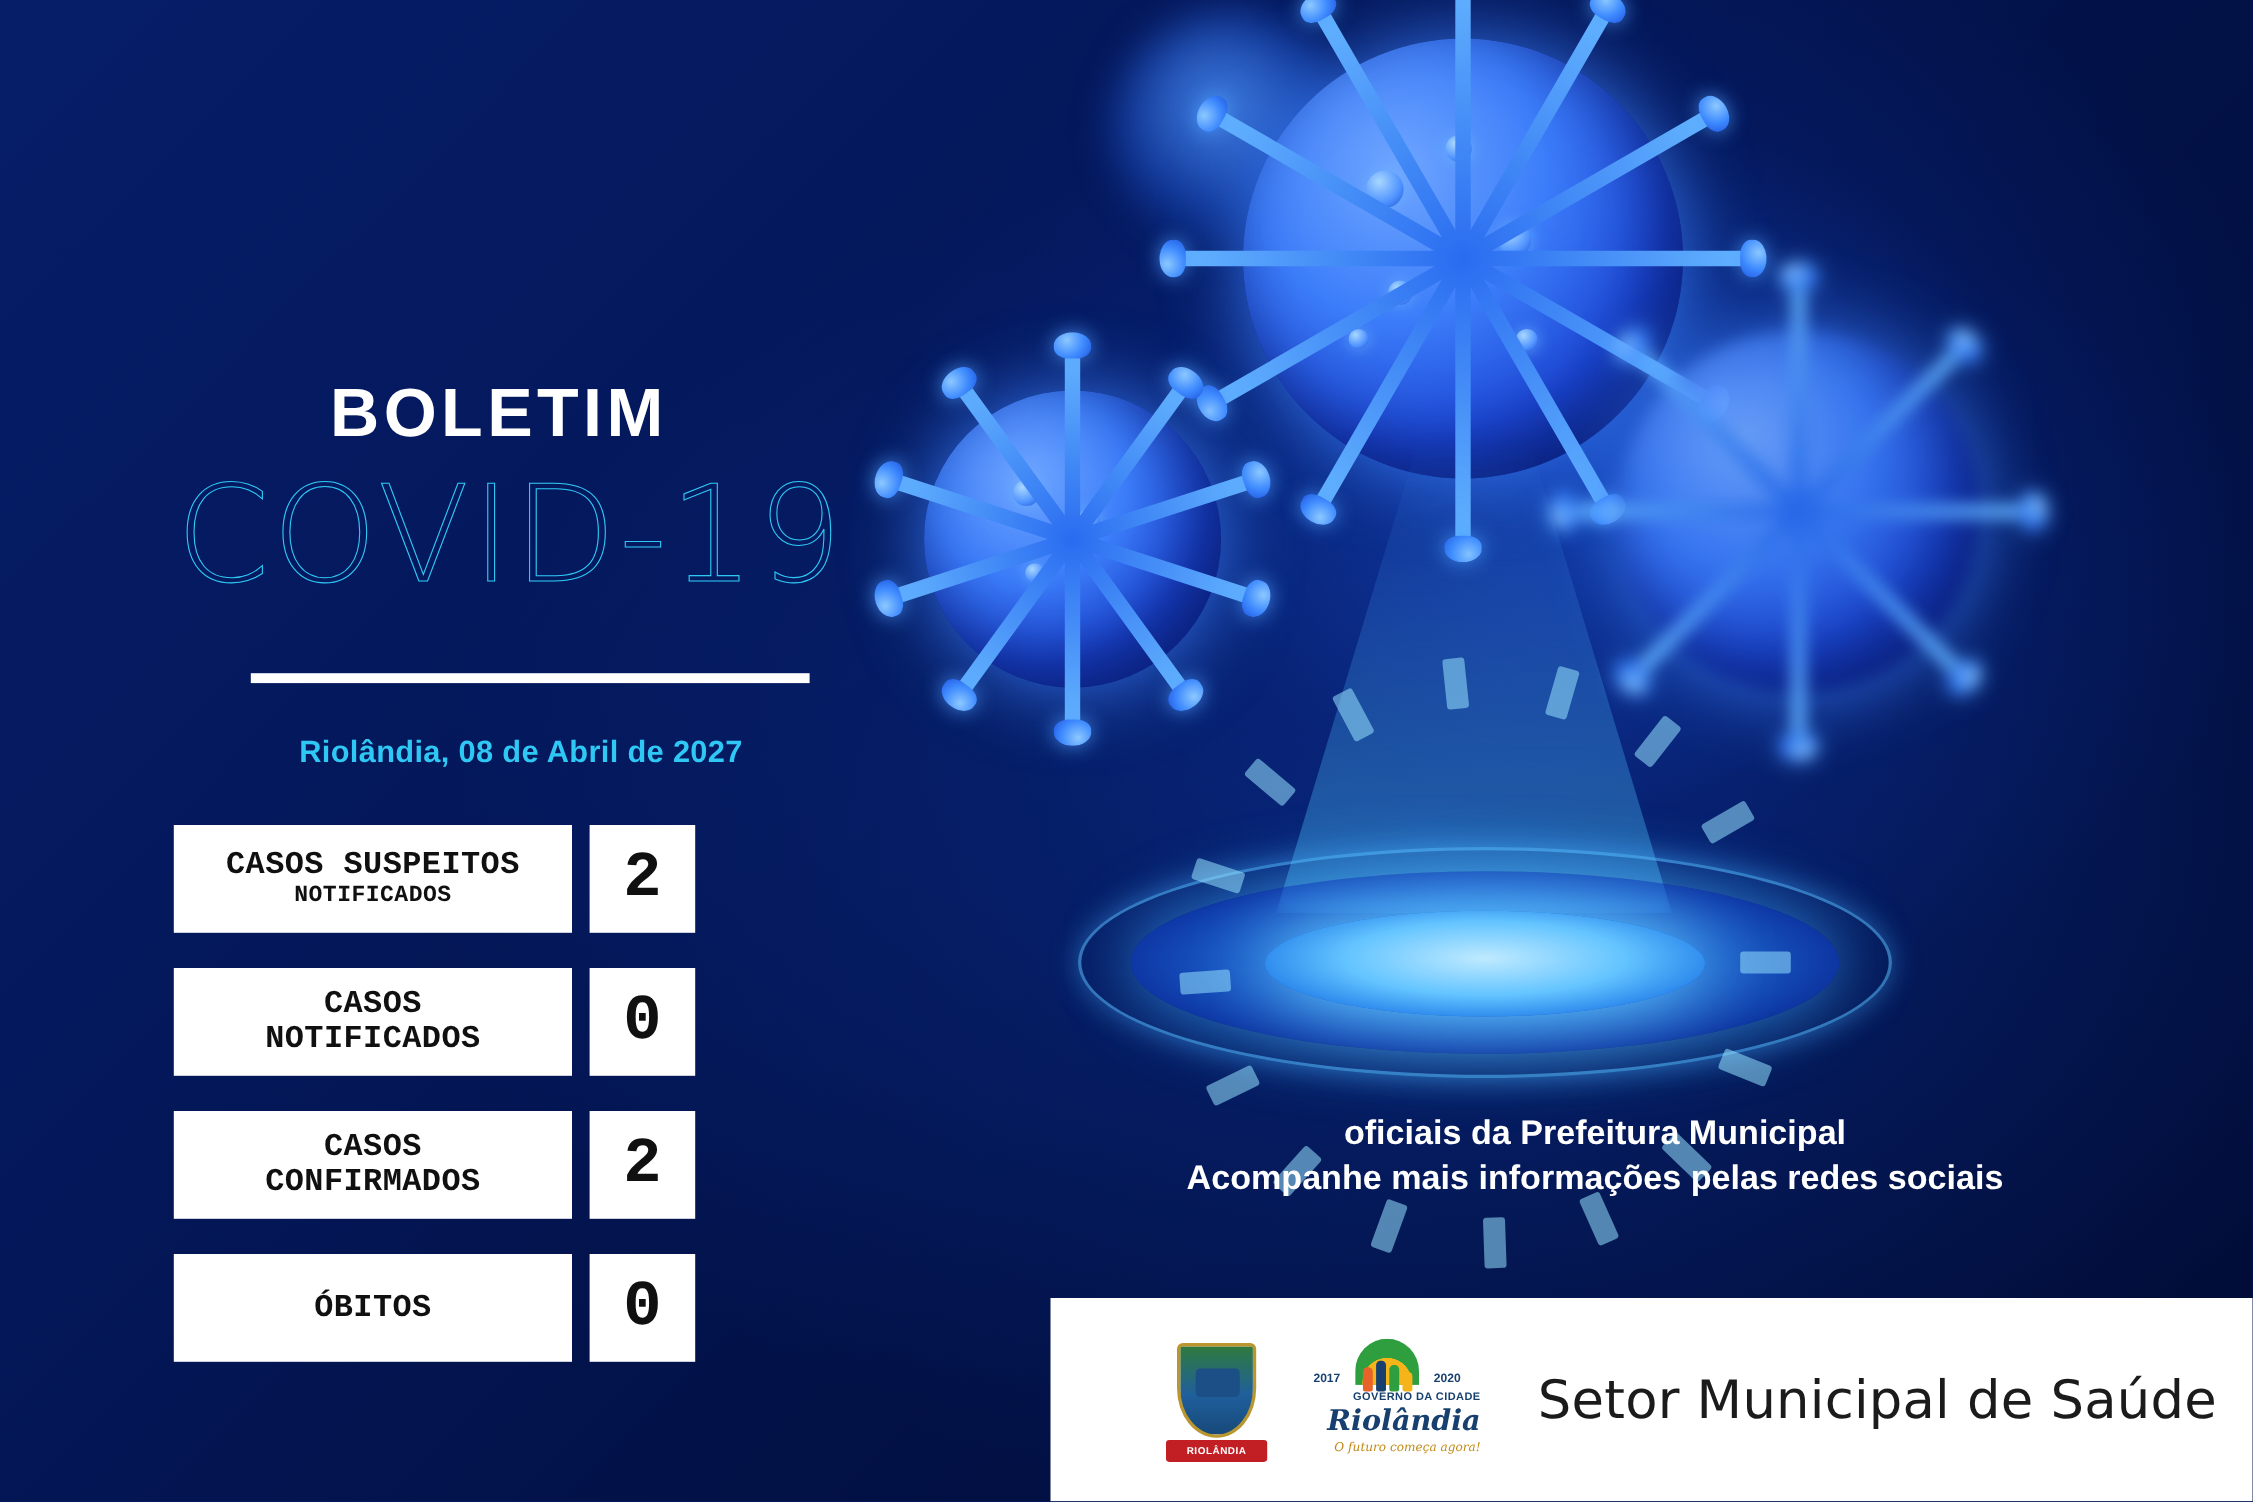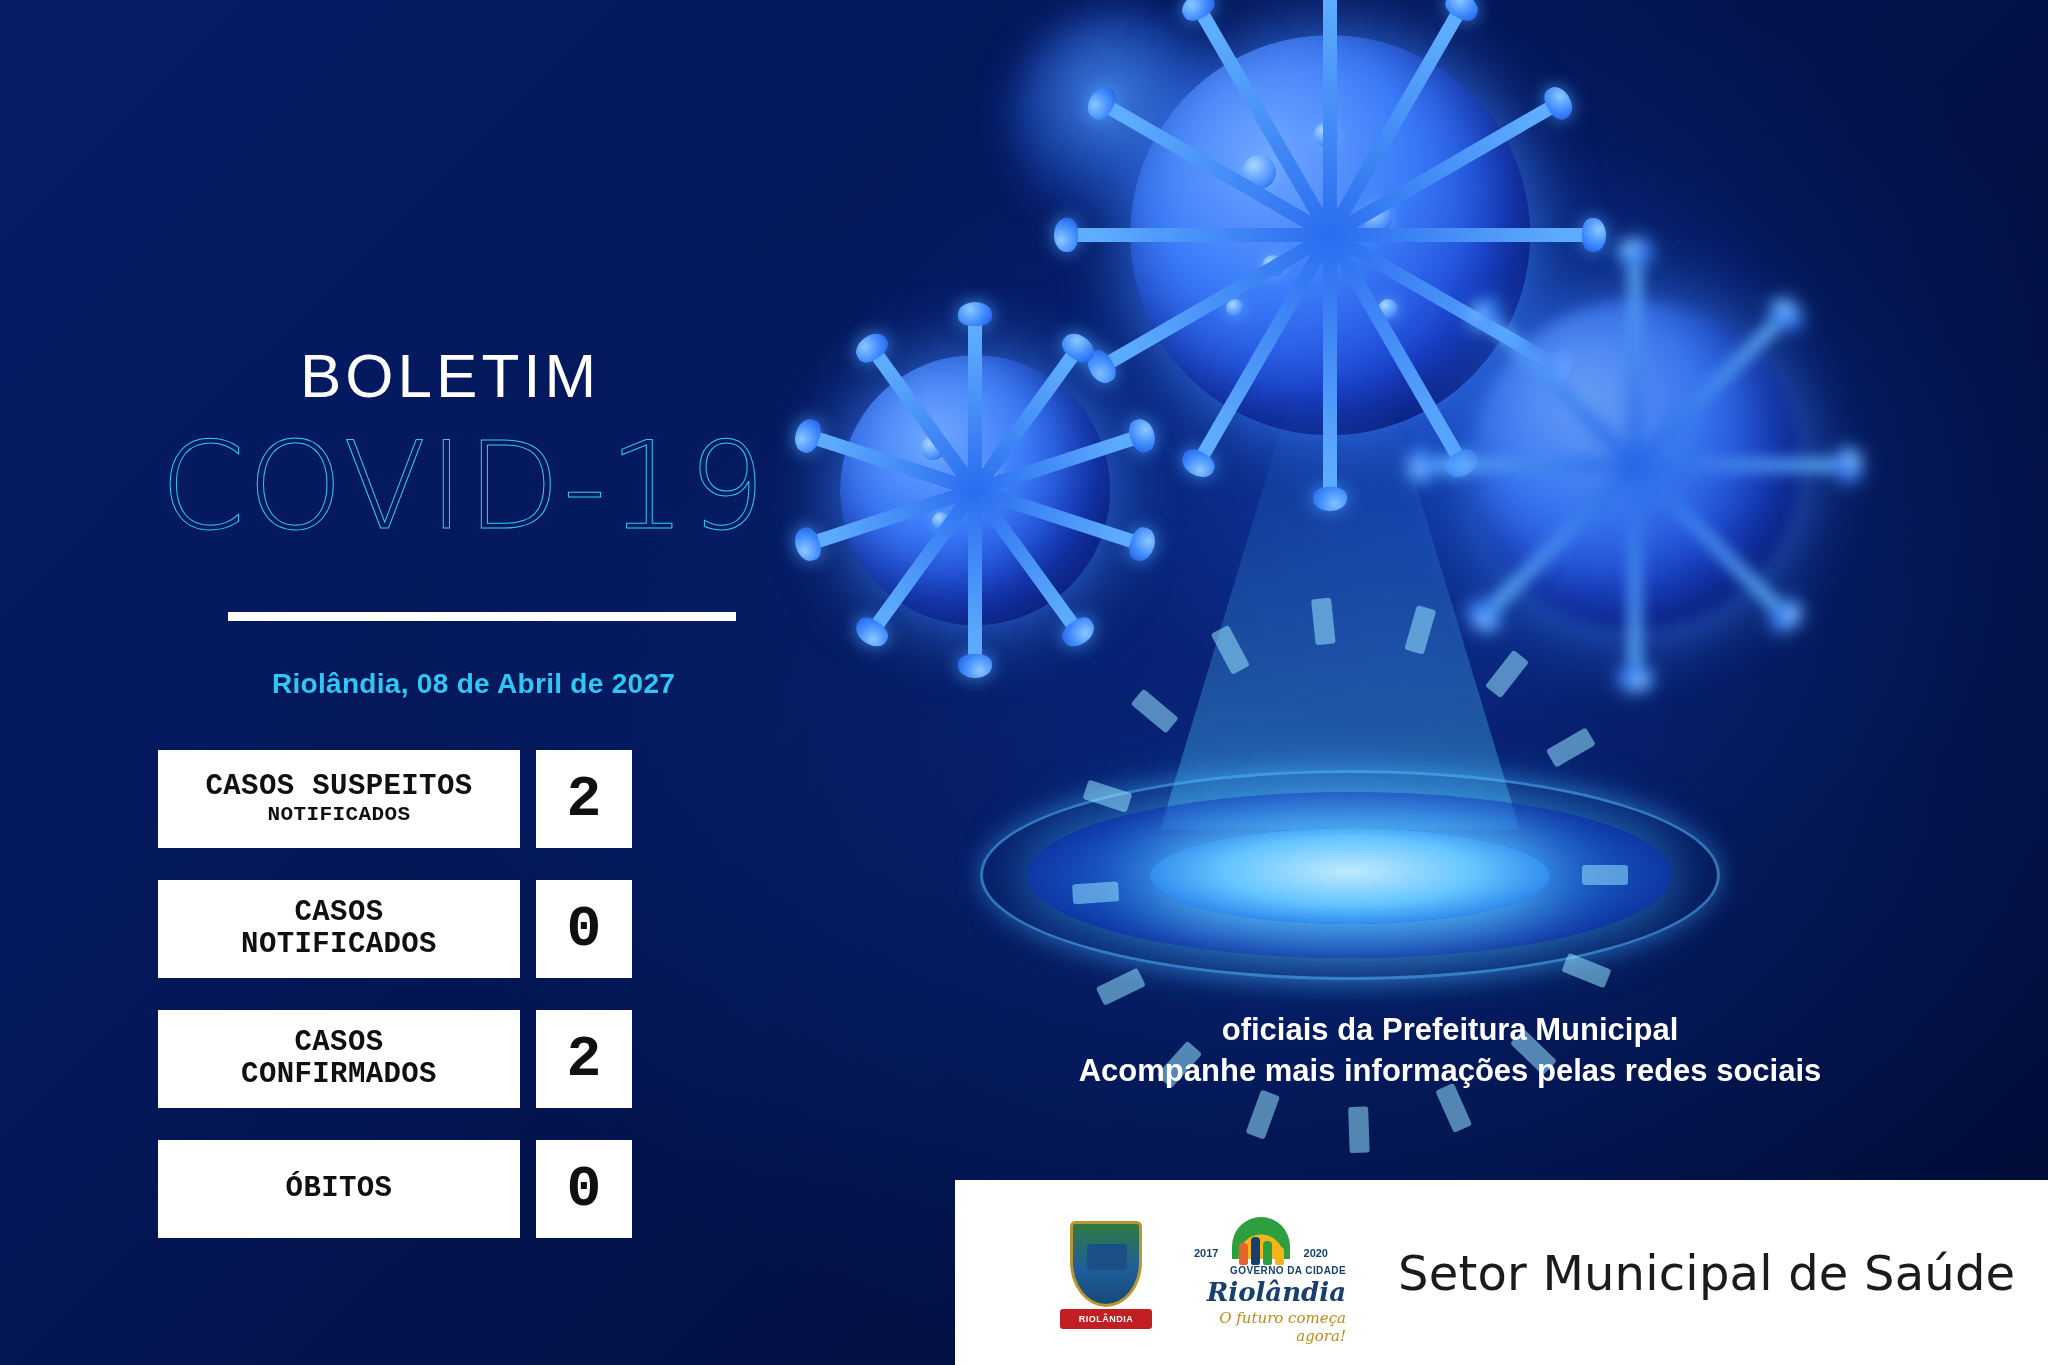--- a/index.html
+++ b/index.html
@@ -26,21 +26,21 @@
   .left {
     position: absolute;
     left: 0; top: 0;
     width: 800px; height: 1365px;
   }
 
   .title-boletim {
     position: absolute;
     left: 300px; top: 345px;
     font-size: 62px;
-    font-weight: normal;
+    font-weight: bold;
     letter-spacing: 4px;
     color: #ffffff;
     line-height: 1;
   }
 
   .title-covid {
     position: absolute;
     left: 160px; top: 425px;
     font-size: 122px;
     font-weight: 300;
@@ -325,21 +325,21 @@
     font-style: italic;
     font-size: 26px;
     font-weight: bold;
     color: #17406f;
   }
   .gov-slogan {
     position: absolute;
     top: 96px; width: 170px;
     font-family: "DejaVu Serif", serif;
     font-style: italic;
-    font-size: 15px;
+    font-size: 11px;
     color: #c08a16;
   }
   .footer-text {
     margin-left: 52px;
     font-size: 48px;
     color: #1b1b1b;
     letter-spacing: 0.2px;
     font-family: "DejaVu Sans", sans-serif;
   }
 </style>

